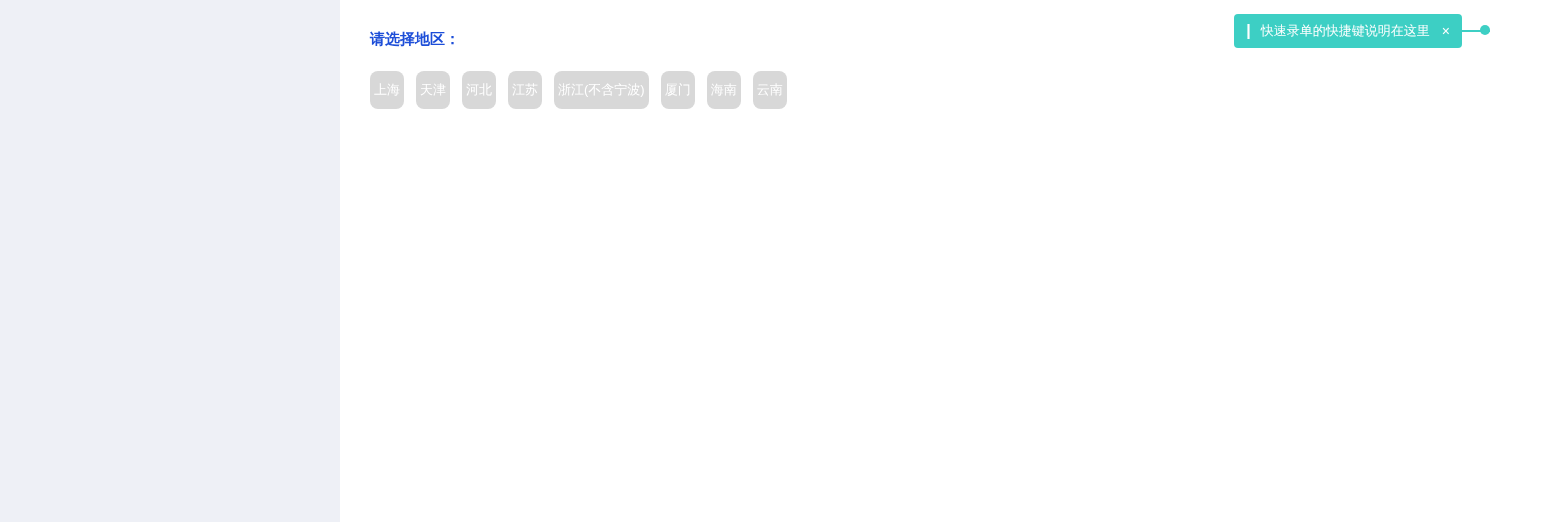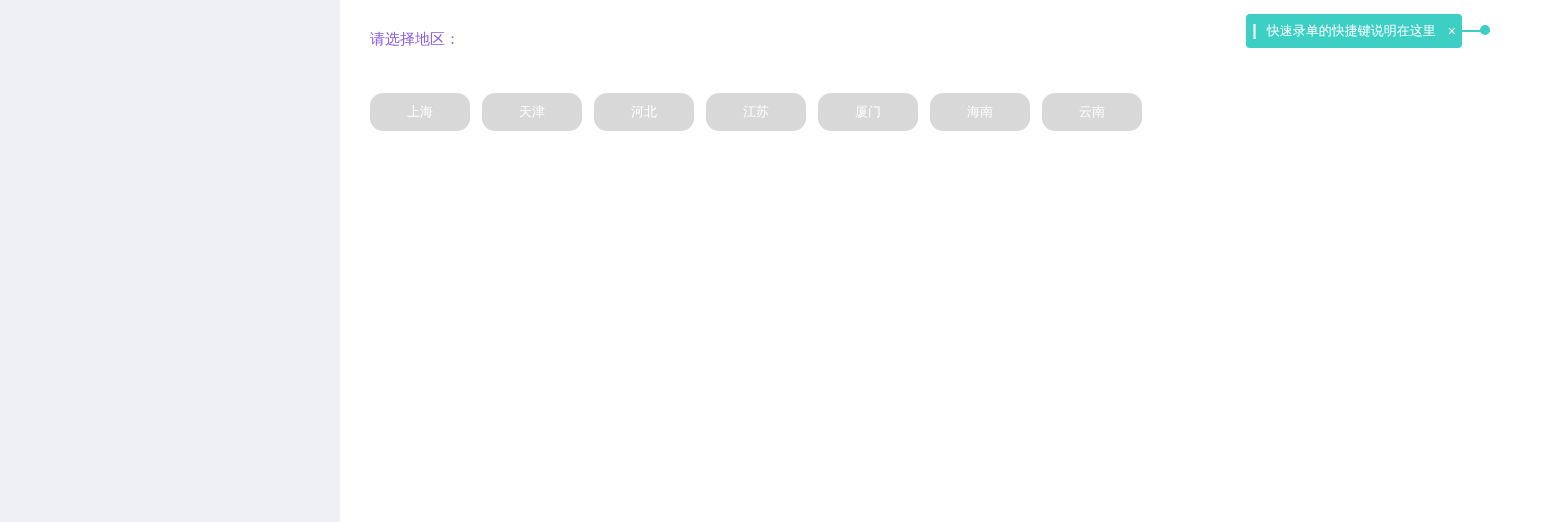--- a/index.html
+++ b/index.html
@@ -31,52 +31,52 @@
       left: 340px;
       top: 0;
       width: 1222px;
       height: 522px;
       background: #ffffff;
       padding: 30px 30px;
     }
 
     .page-label {
       font-size: 15px;
-      color: #8b5cf6;
-      font-weight: normal;
+      color: #1d4ed8;
+      margin-bottom: 22px;
+      font-weight: bold;
     }
 
     .region-buttons {
       display: flex;
       flex-wrap: wrap;
       gap: 12px;
     }
 
     .region-btn {
       background: #d8d8d8;
       border: none;
-      border-radius: 13px;
+      border-radius: 8px;
       color: #fff;
       font-size: 13px;
-      padding: 10px 37px;
+      padding: 10px 4px;
       cursor: pointer;
       font-family: 'Microsoft YaHei', sans-serif;
       white-space: nowrap;
-      margin-top: 44px;
     }
 
     
     .tooltip-bar {
       position: absolute;
       top: 14px;
       right: 100px;
       background: #3dcfc4;
       color: #fff;
       font-size: 13px;
-      padding: 8px 6px;
+      padding: 8px 12px;
       border-radius: 4px;
       display: flex;
       align-items: center;
       gap: 8px;
       white-space: nowrap;
     }
 
     .tooltip-bar::before {
       content: '|';
       font-size: 16px;
@@ -118,20 +118,21 @@
 <div class="left-sidebar"></div>
 
 <div class="main-content">
   <div class="page-label">请选择地区：</div>
   <div class="region-buttons">
 
     <button class="region-btn">上海</button>
     <button class="region-btn">天津</button>
     <button class="region-btn">河北</button>
     <button class="region-btn">江苏</button>
+    <button class="region-btn">浙江(不含宁波)</button>
     <button class="region-btn">厦门</button>
 
     <button class="region-btn">海南</button>
     <button class="region-btn">云南</button>
   </div>
 </div>
 
 <div class="tooltip-bar">
   <span>快速录单的快捷键说明在这里</span>
   <span class="tooltip-close">×</span>

